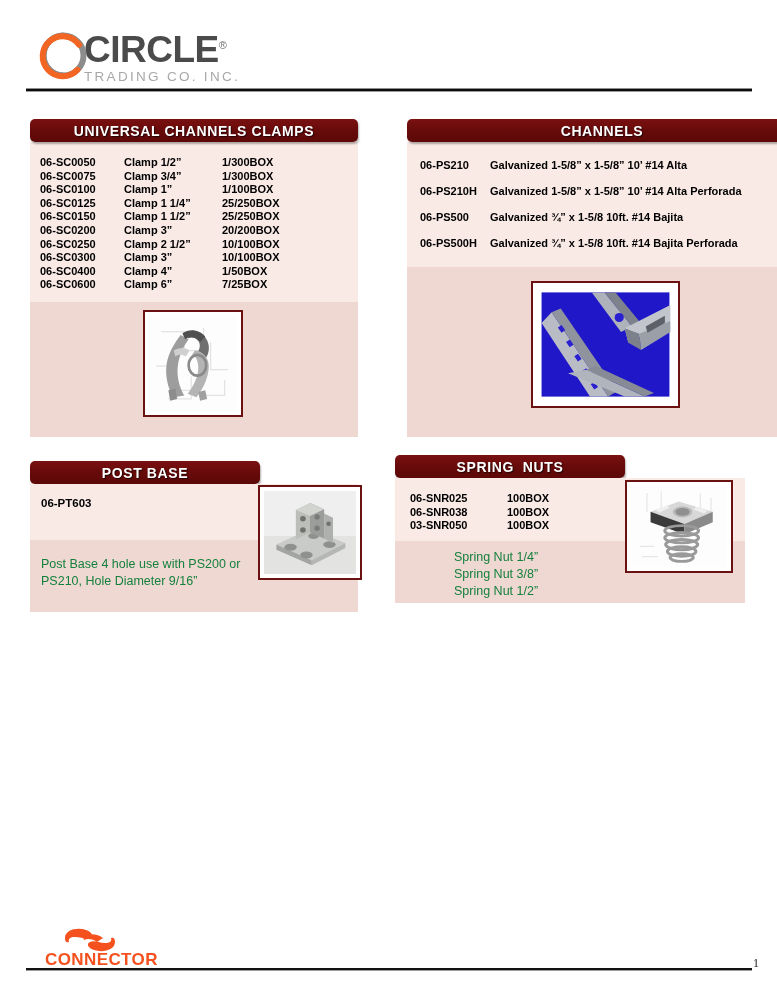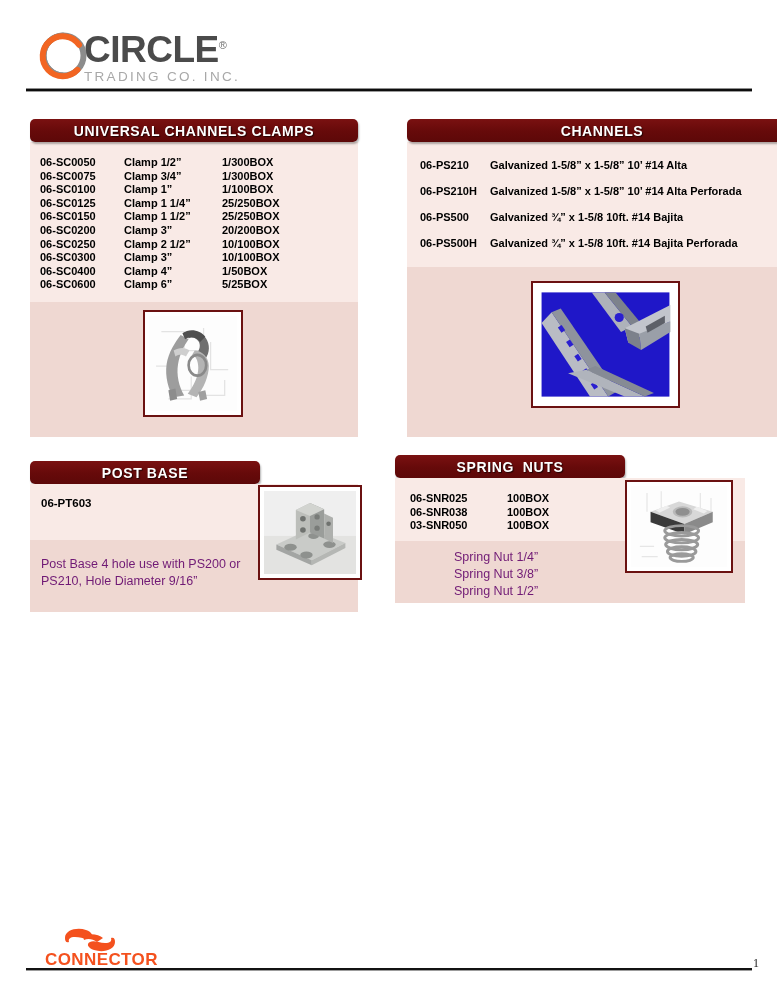--- a/index.html
+++ b/index.html
@@ -127,21 +127,21 @@
   #panel-channels .c-code { width: 70px; }
 
   
   #panel-springnuts .prod-list { padding: 14px 0 0 15px; }
   #panel-springnuts .c-code { width: 97px; }
 
   .desc-block {
     font-size: 12.5px;
     font-weight: normal;
     line-height: 17px;
-    color: #701a75;
+    color: #15803d;
     white-space: pre-line;
   }
 
   
   .photo-frame {
     position: absolute;
     border: 2px solid #6b1111;
     background: #ffffff;
     padding: 4px;
     overflow: hidden;
@@ -257,21 +257,21 @@
         <span class="c-pack">10/100BOX</span>
       </div>
       <div class="prod-row">
         <span class="c-code">06-SC0400</span>
         <span class="c-desc">Clamp 4”</span>
         <span class="c-pack">1/50BOX</span>
       </div>
       <div class="prod-row">
         <span class="c-code">06-SC0600</span>
         <span class="c-desc">Clamp 6”</span>
-        <span class="c-pack">5/25BOX</span>
+        <span class="c-pack">7/25BOX</span>
       </div>
     </div>
   </div>
   <div class="panel-body band-dark" style="height:135px; position:relative;">
     <div class="photo-frame" style="left:113px; top:8px; width:100px; height:107px;">
       <div class="photo-inner">
         <svg viewBox="0 0 100 110" preserveAspectRatio="none">
           <rect x="0" y="0" width="100" height="110" fill="#fdfdfd"></rect>
           <g stroke="#e3e3e3" stroke-width="1.4" fill="none">
             <path d="M14 18 H40 V40 H62 V14"></path>

